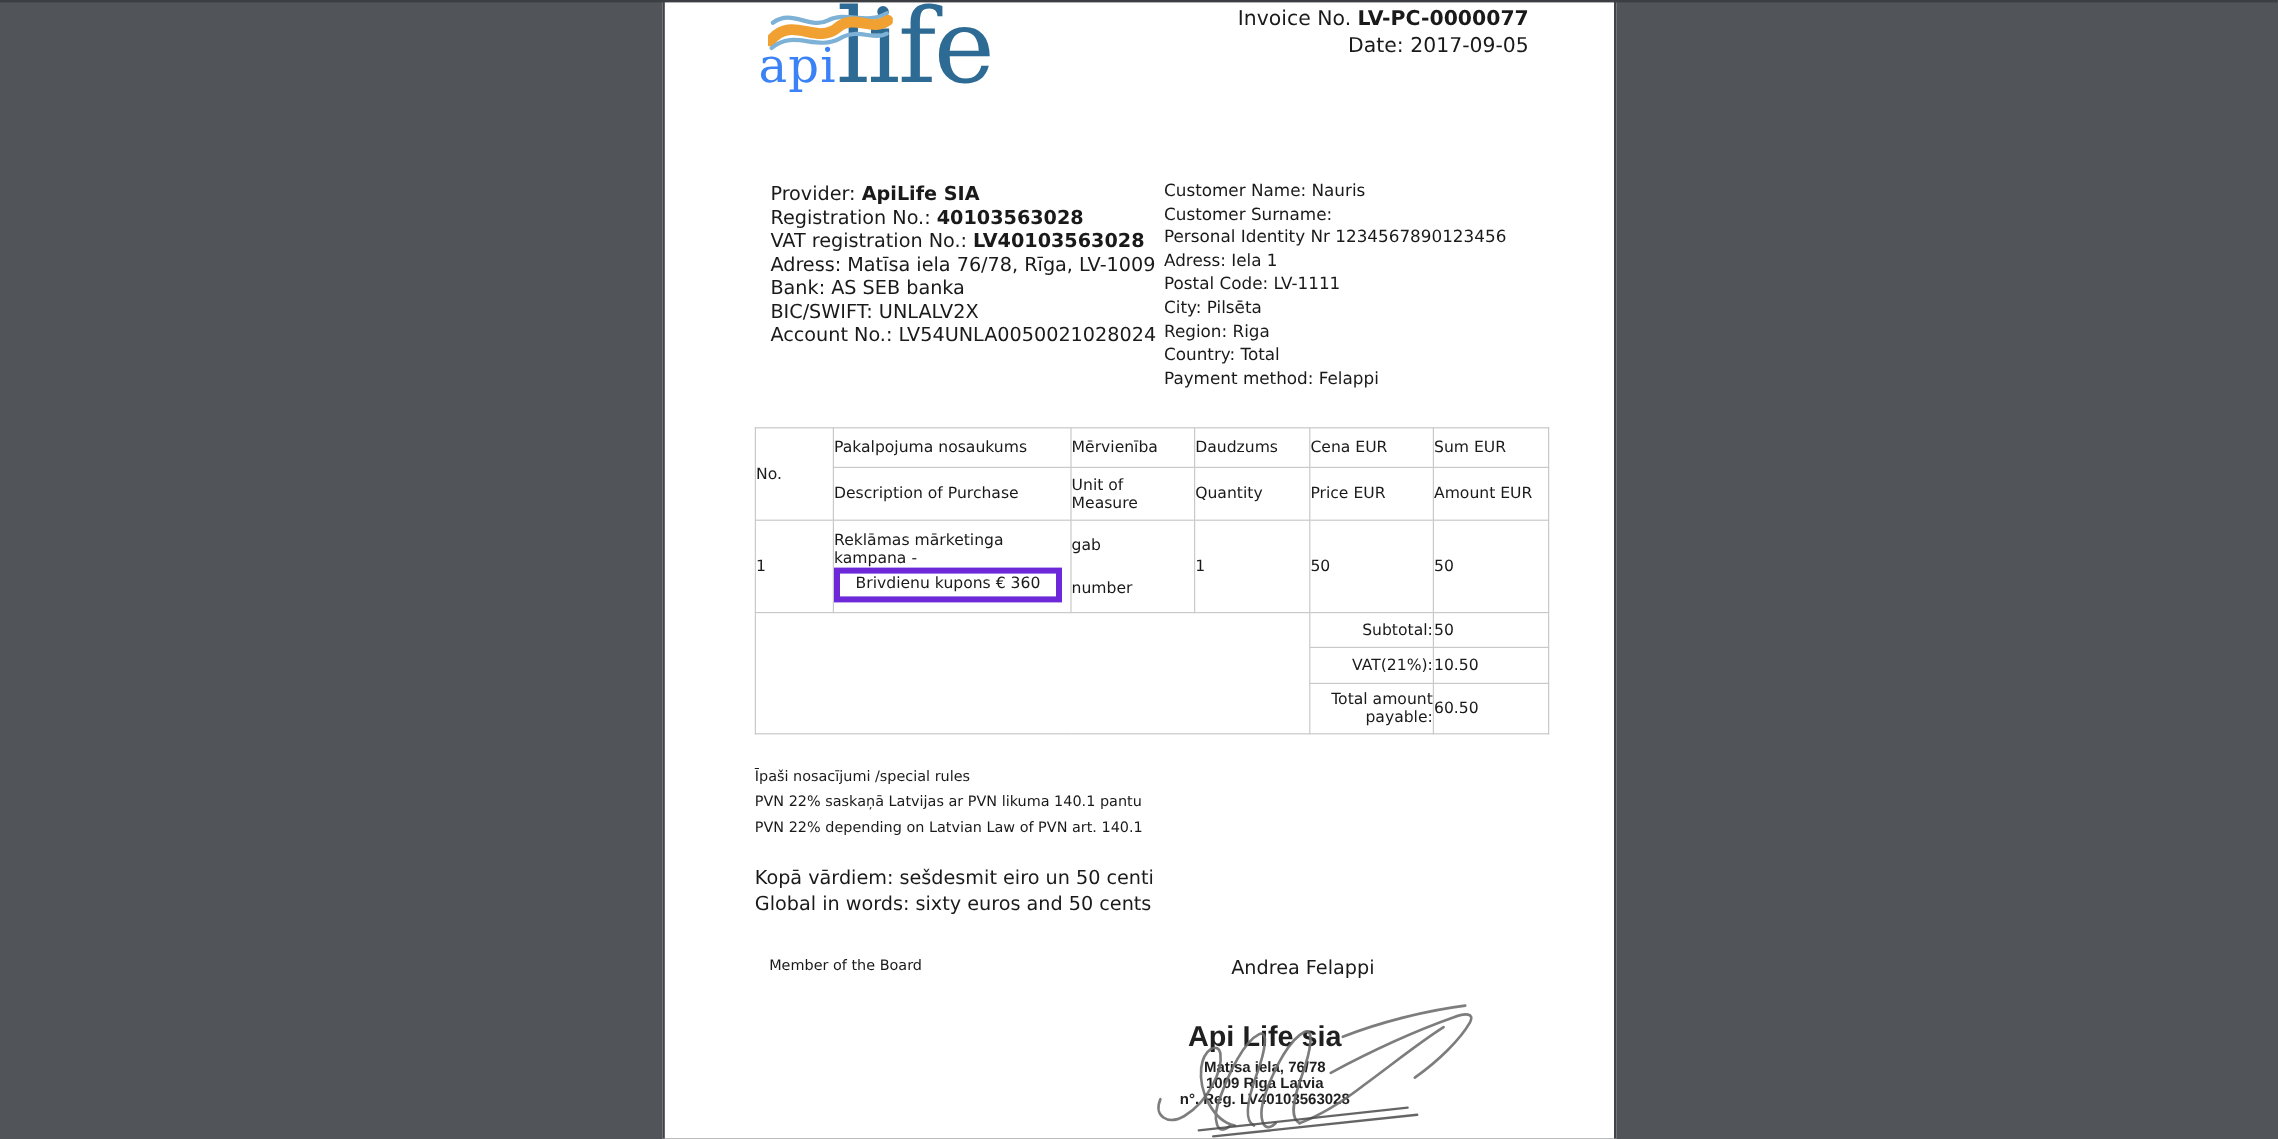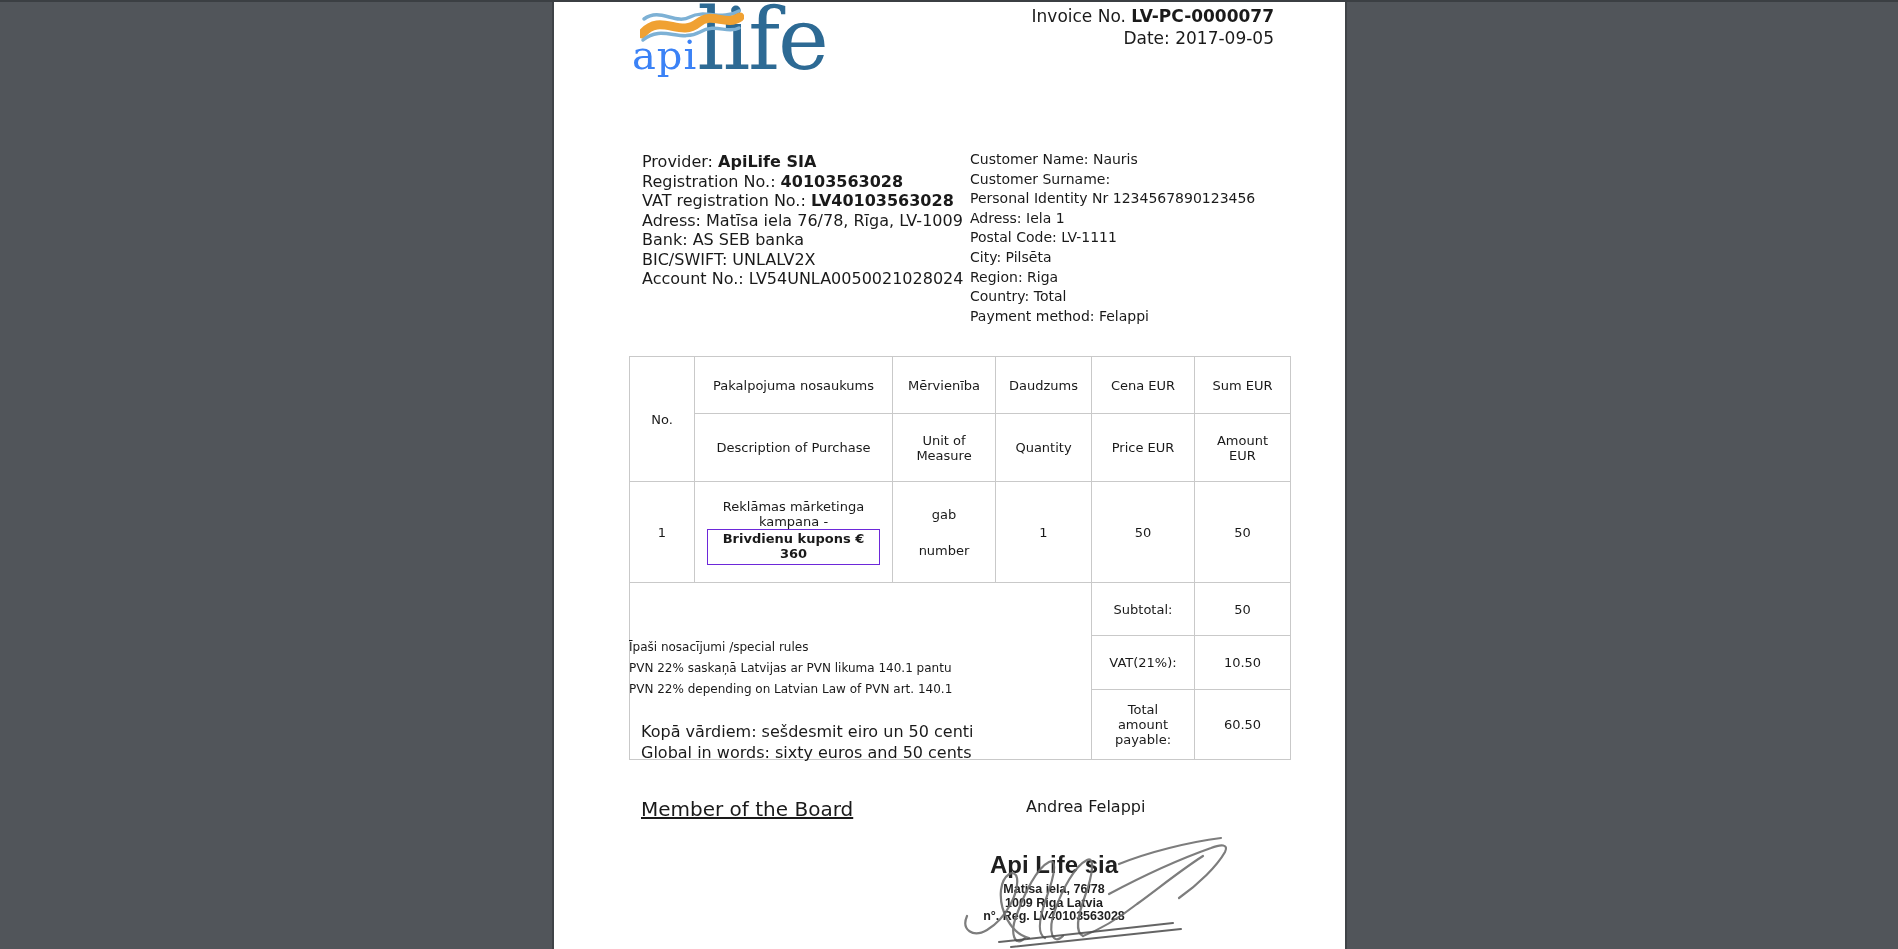--- a/index.html
+++ b/index.html
@@ -18,37 +18,37 @@
   
   .inv{right:71px;top:5px;text-align:right;font-size:17px;line-height:22px;}
 
   
   .provider{left:88px;top:152px;font-size:16px;line-height:19.5px;}
   .customer{left:416px;top:150px;font-size:14px;line-height:19.6px;}
 
   
   table.items{left:75px;top:356px;position:absolute;border-collapse:collapse;table-layout:fixed;width:661px;
               font-size:13px;color:#1a1a1a;}
-  table.items td{border:1px solid #c9c9c9;text-align:center;vertical-align:middle;padding:12px;}
+  table.items td{border:1px solid #c9c9c9;vertical-align:middle;padding:0;}
   tr.h1 td{height:32px;}
   tr.h2 td{height:43px;}
   tr.datarow td{height:76px;}
   tr.t1 td{height:28px;}
   tr.t2 td{height:29px;}
   tr.t3 td{height:41px;}
   td.desc{vertical-align:top;padding-top:6px;}
-  .hl{display:inline-block;border:1px solid #6d28d9;padding:1px 13px 3px;margin-top:0;font-weight:bold;}
+  .hl{display:inline-block;border:5px solid #6d28d9;padding:1px 13px 3px;margin-top:0;}
   .unit-en{margin-top:21px;}
   td.tl{text-align:right;padding-right:9px;line-height:15px;}
   td.fill{background:#ffffff;}
 
   
   .rules{left:75px;top:637px;font-size:12px;line-height:20.8px;}
-  .words{left:75px;top:722px;font-size:16px;line-height:20.8px;margin-left:12px;}
-  .role{left:87px;top:797px;font-size:20px;text-decoration:underline;}
+  .words{left:75px;top:722px;font-size:16px;line-height:20.8px;}
+  .role{left:87px;top:797px;font-size:12px;}
   .signer{left:472px;top:797px;font-size:16px;}
 
   
   .stamp{left:420px;top:851px;width:160px;text-align:center;font-family:"Liberation Sans",sans-serif;color:#1f1f1f;}
   .stamp .co{font-size:24px;font-weight:bold;line-height:28px;white-space:nowrap;}
   .stamp .ad{font-size:12.5px;font-weight:bold;line-height:13.5px;white-space:nowrap;}
   .stamp .ad.first{margin-top:4px;}
   .sig{left:405px;top:830px;}
 </style>
 </head>

